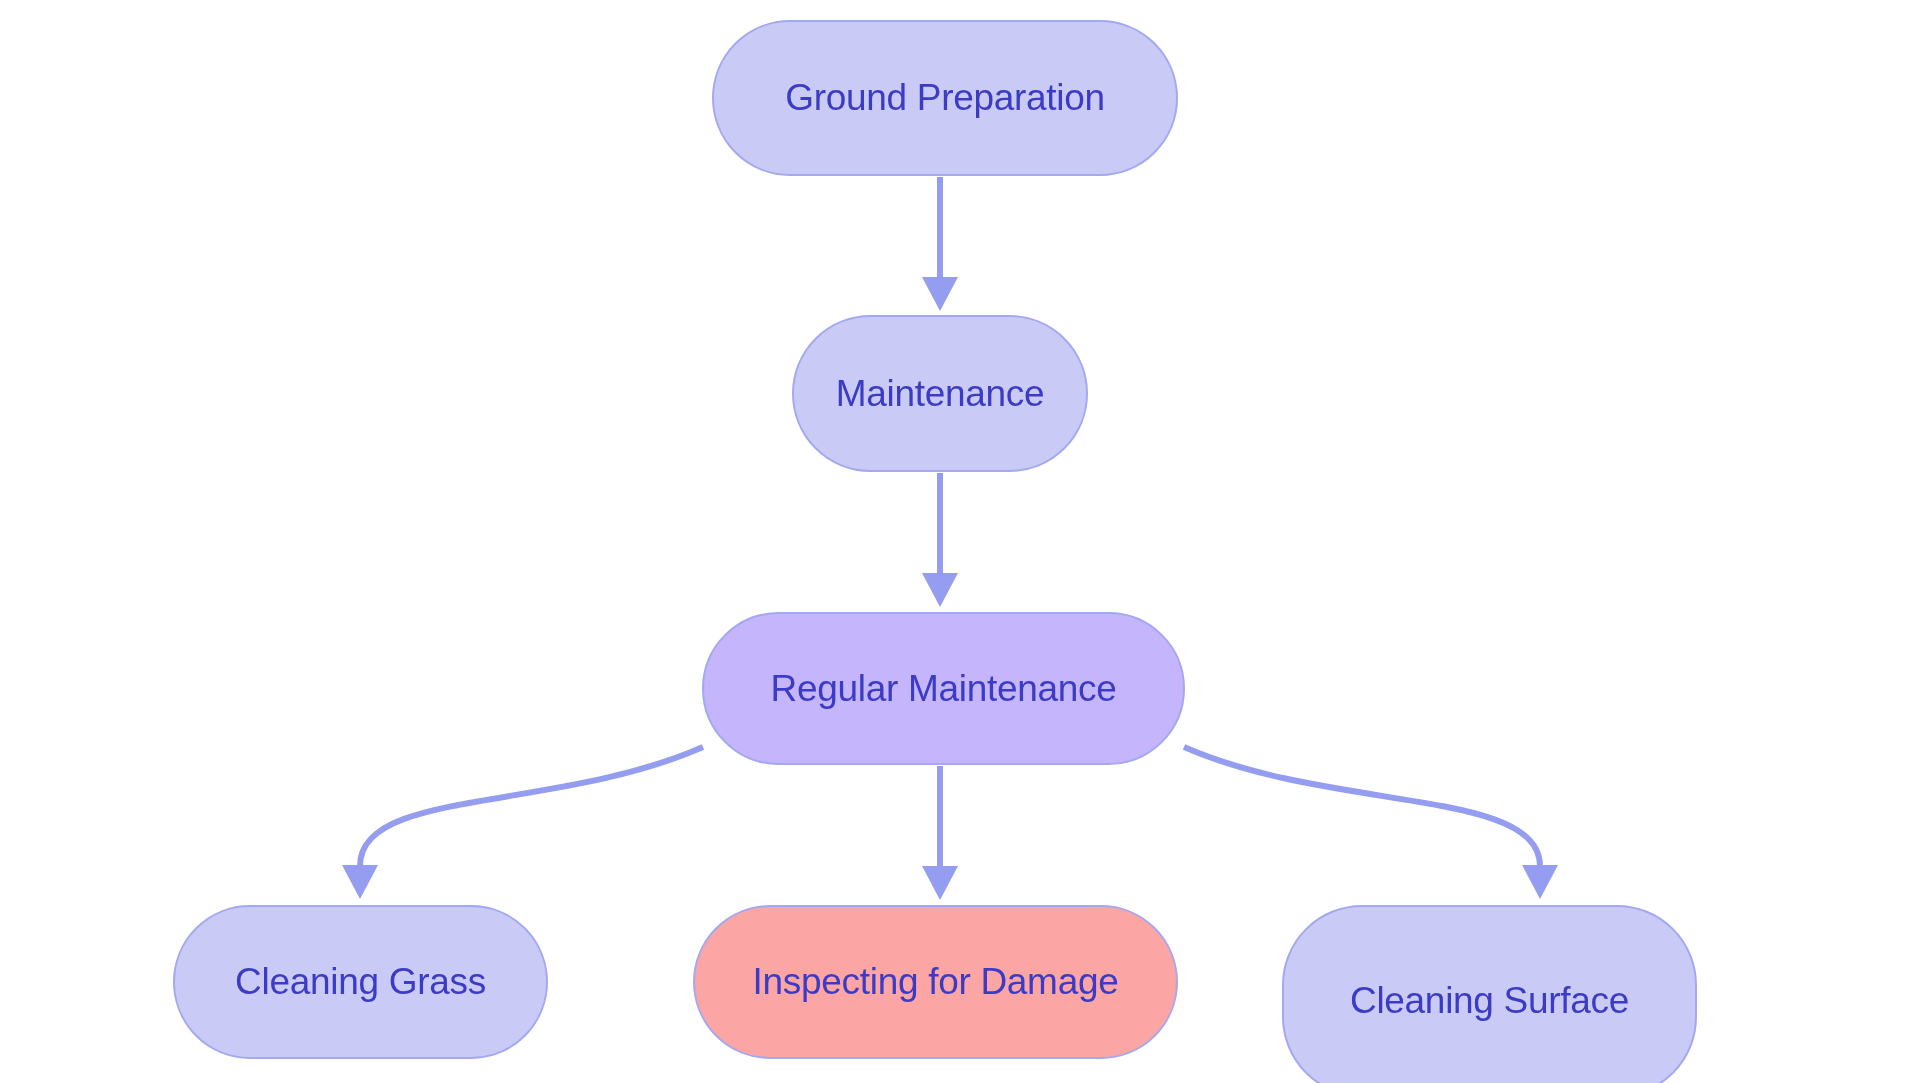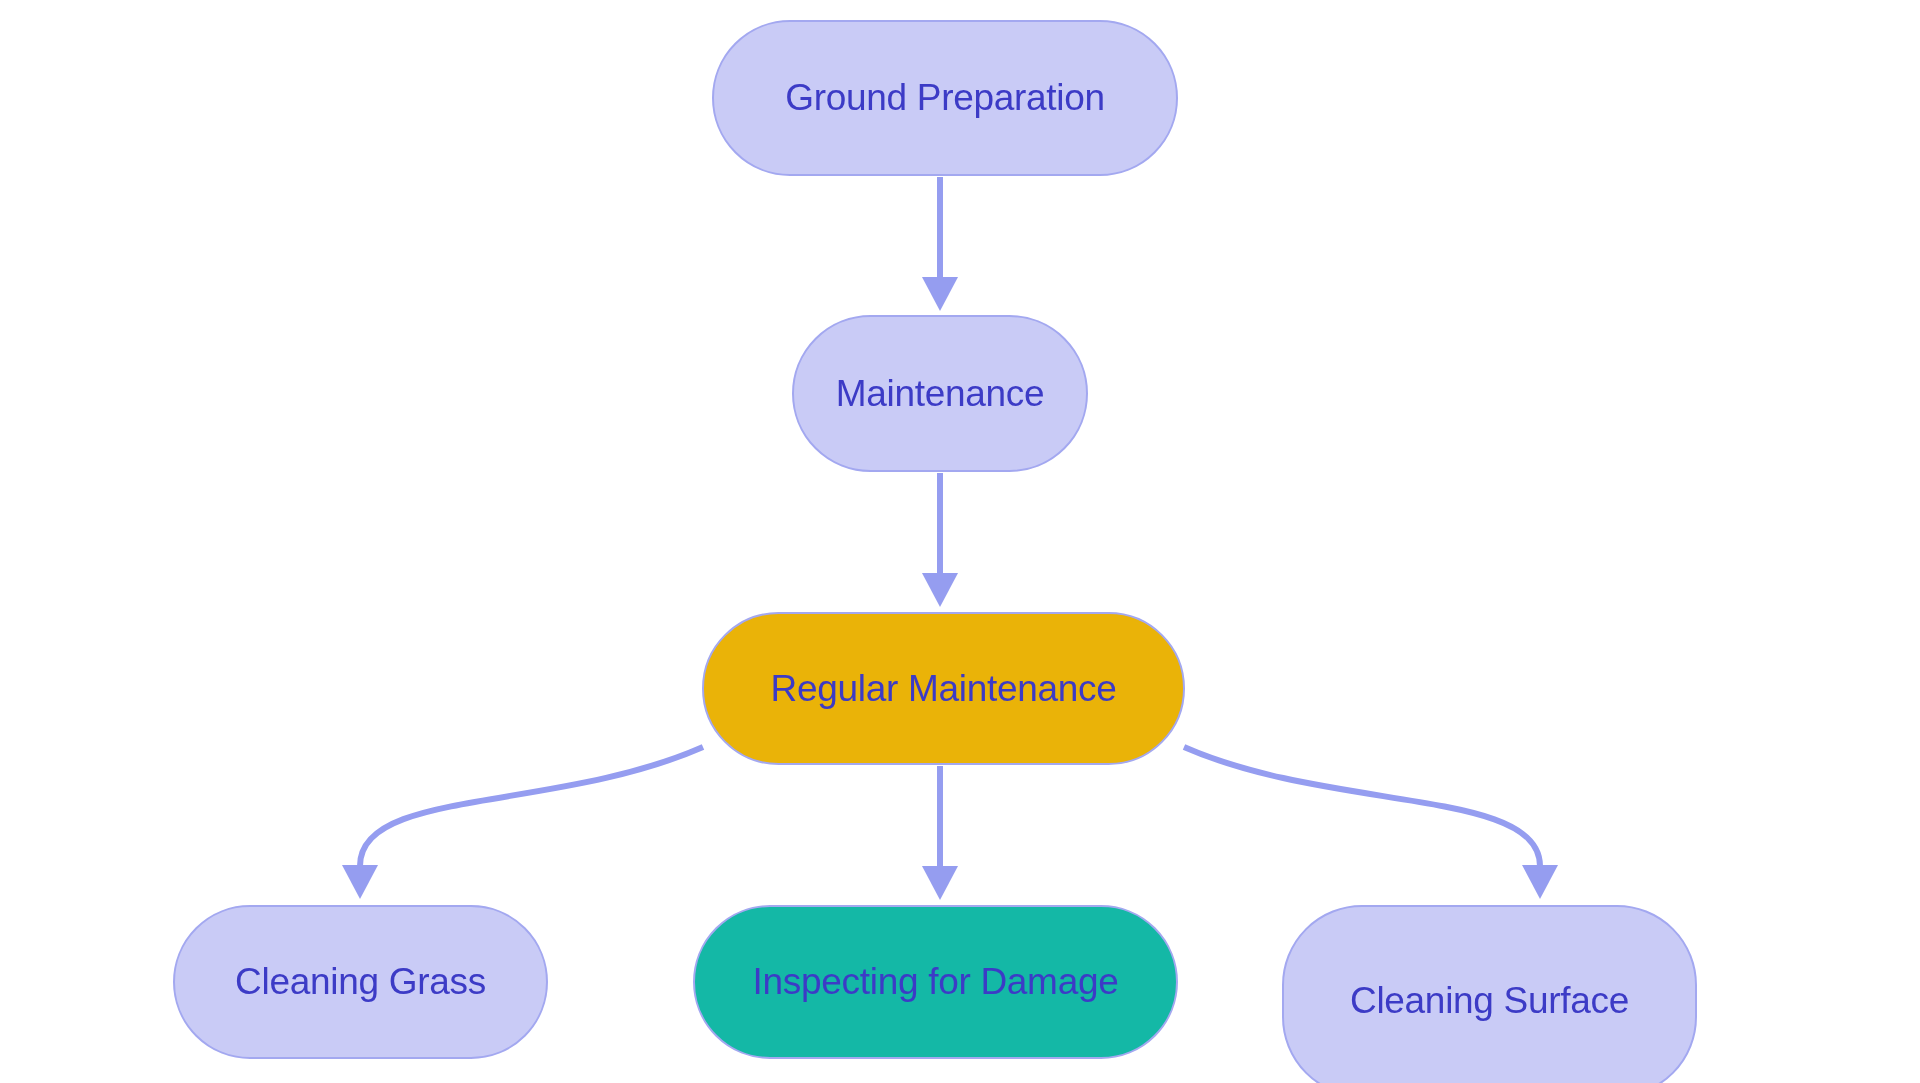--- a/index.html
+++ b/index.html
@@ -59,26 +59,26 @@
       <path d="M 703 747 C 555 812 360 788 360 866" fill="none" stroke="#959df0" stroke-width="6" marker-end="url(#arrowhead)"></path>
       <path d="M 1184 747 C 1332 812 1540 788 1540 866" fill="none" stroke="#959df0" stroke-width="6" marker-end="url(#arrowhead)"></path>
     </svg>
   <div id="nodes-root">
       <div class="node" style="left: 712px; top: 20px; width: 466px; height: 156px; background: rgb(201, 203, 246); border-color: rgb(163, 168, 240); color: rgb(60, 59, 198); text-align: right;">
         <span class="node-label">Ground Preparation</span>
       </div>
       <div class="node" style="left: 792px; top: 315px; width: 296px; height: 157px; background: rgb(201, 203, 246); border-color: rgb(163, 168, 240); color: rgb(60, 59, 198);">
         <span class="node-label">Maintenance</span>
       </div>
-      <div class="node" style="left: 702px; top: 612px; width: 483px; height: 153px; background: #eab308; border-color: rgb(163, 168, 240); color: rgb(60, 59, 198);">
+      <div class="node" style="left: 702px; top: 612px; width: 483px; height: 153px; background: #c4b5fd; border-color: rgb(163, 168, 240); color: rgb(60, 59, 198);">
         <span class="node-label">Regular Maintenance</span>
       </div>
       <div class="node" style="left: 173px; top: 905px; width: 375px; height: 154px; background: rgb(201, 203, 246); border-color: rgb(163, 168, 240); color: rgb(60, 59, 198);">
         <span class="node-label">Cleaning Grass</span>
       </div>
-      <div class="node" style="left: 693px; top: 905px; width: 485px; height: 154px; background: #14b8a6; border-color: rgb(163, 168, 240); color: rgb(60, 59, 198);">
+      <div class="node" style="left: 693px; top: 905px; width: 485px; height: 154px; background: #fca5a5; border-color: rgb(163, 168, 240); color: rgb(60, 59, 198);">
         <span class="node-label">Inspecting for Damage</span>
       </div>
       <div class="node" style="left: 1282px; top: 905px; width: 415px; height: 192px; background: rgb(201, 203, 246); border-color: rgb(163, 168, 240); color: rgb(60, 59, 198);">
         <span class="node-label">Cleaning Surface</span>
       </div>
     </div>
 </div>
 
 </body></html>

